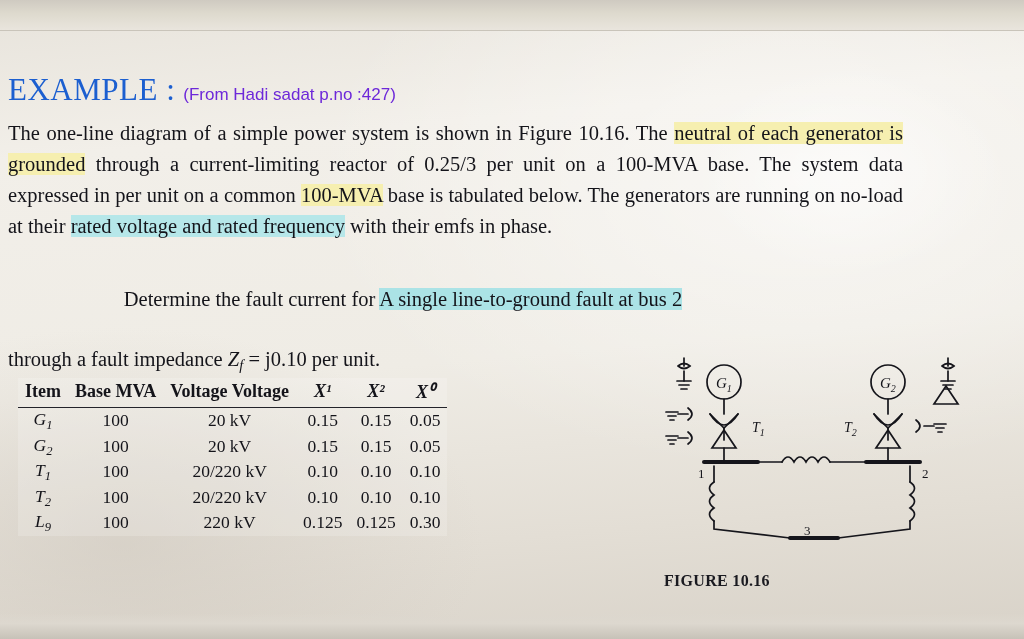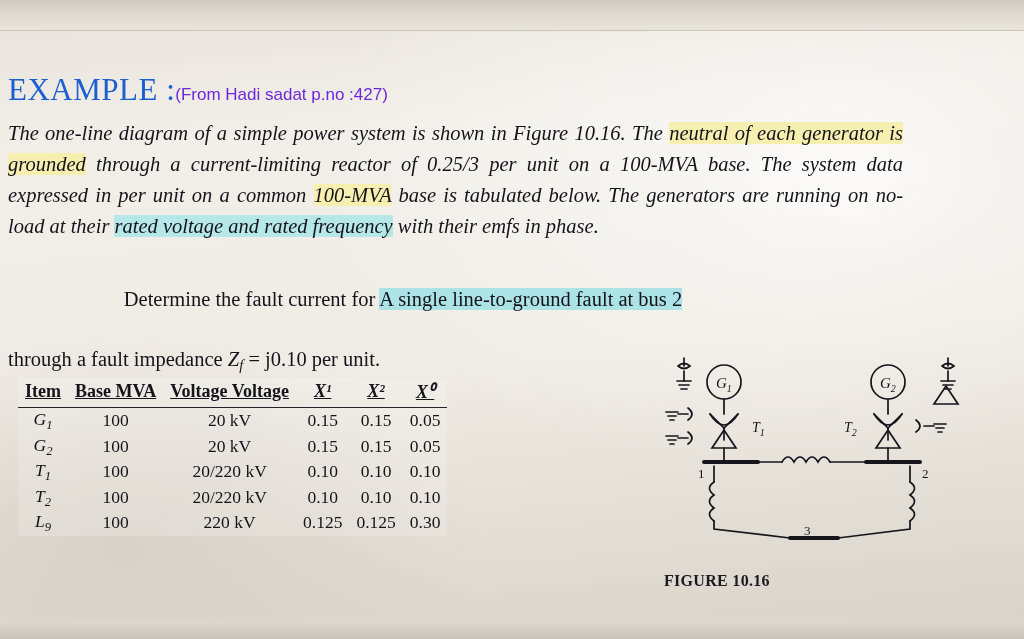--- a/index.html
+++ b/index.html
@@ -48,21 +48,21 @@
     left: 0; top: 0;
     width: 1024px; height: 639px;
   }
 
   
   .example-head {
     position: absolute;
     left: 8px; top: 72px;
     display: flex;
     align-items: baseline;
-    gap: 0;
+    gap: 8px;
   }
   .example-word {
     font-size: 31px;
     letter-spacing: 0.5px;
     color: #1c5fd0;
     font-family: "Liberation Serif", serif;
   }
   .example-src {
     font-size: 17px;
     color: #6d28d9;
@@ -71,21 +71,21 @@
 
   
   .para {
     position: absolute;
     left: 8px;
     width: 900px;
     font-size: 20.5px;
     line-height: 31px;
     text-align: justify;
   }
-  #para1 { top: 118px; width: 895px; font-style: italic; }
+  #para1 { top: 118px; width: 895px; }
   #para2 { top: 284px; width: 790px; text-align: center; }
   #para3 { top: 344px; width: 790px; text-align: left; }
 
   .hl-yellow { background: #f6efb0; }
   .hl-cyan   { background: #b6e7e9; }
   .hl-cyan2  { background: #abe3e6; }
 
   
   .table-wrap {
     position: absolute;
@@ -99,21 +99,20 @@
   table.data th, table.data td {
     padding: 1px 7px;
     text-align: center;
     white-space: nowrap;
     font-weight: normal;
   }
   table.data thead th {
     font-weight: bold;
     padding-bottom: 2px;
     font-size: 18px;
-    text-decoration: underline;
   }
   .th-rule td {
     border-bottom: 1.4px solid #23232a;
     padding: 0;
     height: 0;
   }
   td.label-cell, th.label-cell { text-align: center; }
   td.num { text-align: center; }
   .sub { font-size: 0.72em; vertical-align: -0.28em; }
   .ital { font-style: italic; }

